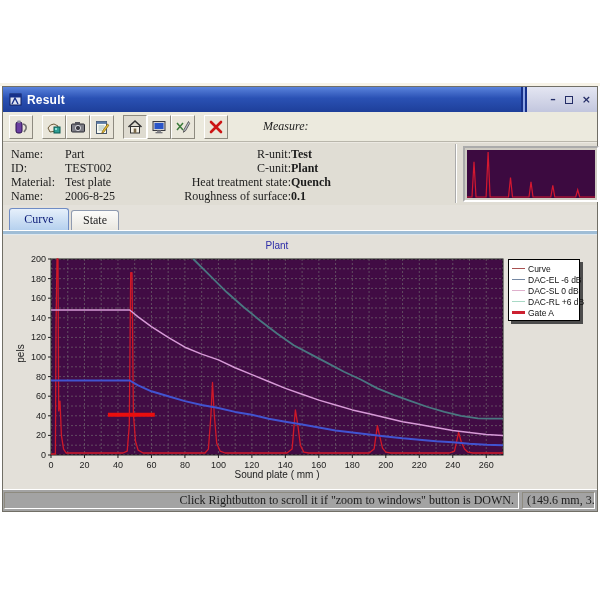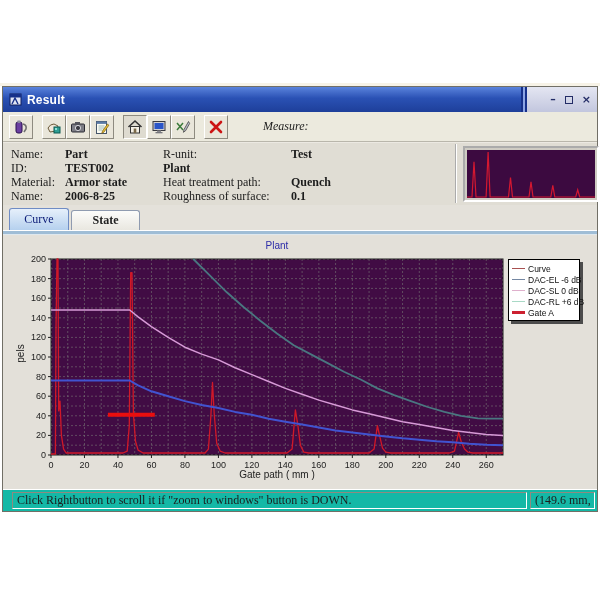--- a/index.html
+++ b/index.html
@@ -38,37 +38,37 @@
                   border-right:1px solid #ffffff; border-bottom:1px solid #ffffff;
                   background:#dedbd0; }
   .measure { position:absolute; left:260px; top:7px; font-size:12px; color:#1c1c1c; }
 
   
   .inforow { position:absolute; left:0; top:56px; width:100%; height:62px; background:#e0ddd4;padding-left:20px; }
   .infopanel { position:absolute; left:2px; top:1px; width:452px; height:59px;
                border-right:2px groove #ffffff; padding:3px 0 0 6px; }
   .irow { display:flex; height:14px; font-size:12px; color:#1c1c1c; }
   .ilabel { width:54px; }
-  .ivalue { width:98px; font-weight:bold; }
-  .ilabel2 { width:128px; }
+  .ivalue { width:98px; font-weight:normal; }
+  .ilabel2 { width:128px;text-align:right; }
   .ivalue2 { font-weight:bold; }
   .previewpanel { position:absolute; left:460px; top:3px; width:136px; height:56px;
                   border:2px inset #ffffff; background:#cfccc3; padding:2px; }
   .previewpanel svg { display:block; }
 
   
   .tabrow { position:absolute; left:0; top:118px; width:100%; height:25px;
             background:#e4e1da; display:flex; align-items:flex-end; padding-left:6px; }
   .tab { font-size:12px; text-align:center; border:1px solid #8f9bb0; border-bottom:none;
          border-radius:3px 3px 0 0; margin-right:2px; }
   .tab.active { width:60px; height:22px; line-height:21px;
                 background:linear-gradient(#e6f0fb,#b5d0ee); color:#10207a; z-index:2;
                 border-color:#6f8cc4; }
-  .tab.inactive { width:69px; height:20px; line-height:19px;
-                  background:linear-gradient(#fcfcfa,#e9e7e0); color:#222;font-weight:bold; }
+  .tab.inactive { width:48px; height:20px; line-height:19px;
+                  background:linear-gradient(#fcfcfa,#e9e7e0); color:#222; }
   .tabedge { position:absolute; left:0; top:143px; width:100%; height:6px;
              background:linear-gradient(#ffffff 0 1px, #9fbdd6 1px 4px, #dfe8ee 4px 5px, #e4e1da 5px); }
 
   
   .chartarea { position:absolute; left:0; top:149px; width:100%; height:253px; background:#e3e0d9; }
   .charttitle { position:absolute; left:48px; top:4px; width:452px; text-align:center;
                 font-family:"Liberation Sans", sans-serif; font-size:10px; color:#2b2ba8; }
   .ylab { position:absolute; left:2px; top:112px; width:30px; text-align:center;
           transform:rotate(-90deg); font-family:"Liberation Sans", sans-serif;
           font-size:10px; color:#222; }
@@ -76,22 +76,22 @@
           font-family:"Liberation Sans", sans-serif; font-size:10px; color:#222; }
   .legend { position:absolute; left:505px; top:23px; width:72px; background:#ffffff;
             border:1px solid #000; box-shadow:3px 3px 0 #4c4c4c; padding:3px 2px 2px 3px; }
   .lrow { display:flex; align-items:center; height:11px; }
   .lswatch { width:13px; margin-right:3px; flex:none; }
   .llabel { font-family:"Liberation Sans", sans-serif; font-size:8.5px; color:#111;
             white-space:nowrap; }
 
   
   .statusstrip { position:absolute; left:0; top:402px; width:100%; height:22px;
-                 background:#14b8a6; border-top:1px solid #ffffff; display:flex;
-                 padding:2px 2px 0 9px; gap:3px; }
+                 background:#a3a3a3; border-top:1px solid #ffffff; display:flex;
+                 padding:2px 2px 0 1px; gap:3px;text-align:right; }
   .spanel { height:17px; border:1px solid; border-color:#8e8b80 #ffffff #ffffff #8e8b80;
             font-size:12px; color:#1c1c1c; padding:0 4px; overflow:hidden; white-space:nowrap; }
   .spanel.left { width:515px; }
   .spanel.right { flex:1; }
 </style>
 </head>
 <body>
 
 <div class="top-strip"></div>
 
@@ -183,26 +183,27 @@
     <div class="infopanel">
       <div class="irow">
         <span class="ilabel">Name:</span>
         <span class="ivalue">Part</span>
         <span class="ilabel2">R-unit:</span>
         <span class="ivalue2">Test</span>
       </div>
       <div class="irow">
         <span class="ilabel">ID:</span>
         <span class="ivalue">TEST002</span>
+        <span class="ilabel2">C-unit:</span>
         <span class="ivalue2">Plant</span>
       </div>
       <div class="irow">
         <span class="ilabel">Material:</span>
-        <span class="ivalue">Armor state</span>
-        <span class="ilabel2">Heat treatment path:</span>
+        <span class="ivalue">Test plate</span>
+        <span class="ilabel2">Heat treatment state:</span>
         <span class="ivalue2">Quench</span>
       </div>
       <div class="irow">
         <span class="ilabel">Name:</span>
         <span class="ivalue">2006-8-25</span>
         <span class="ilabel2">Roughness of surface:</span>
         <span class="ivalue2">0.1</span>
       </div>
     </div>
     <div class="previewpanel">
@@ -326,21 +327,21 @@
           <line x1="45" y1="81.80000000000001" x2="48" y2="81.80000000000001" stroke="#1d1d1d"></line>
           <text x="43" y="84.80000000000001" text-anchor="end">140</text>
           <line x1="45" y1="62.19999999999999" x2="48" y2="62.19999999999999" stroke="#1d1d1d"></line>
           <text x="43" y="65.19999999999999" text-anchor="end">160</text>
           <line x1="45" y1="42.599999999999994" x2="48" y2="42.599999999999994" stroke="#1d1d1d"></line>
           <text x="43" y="45.599999999999994" text-anchor="end">180</text>
           <line x1="45" y1="23" x2="48" y2="23" stroke="#1d1d1d"></line>
           <text x="43" y="26" text-anchor="end">200</text>
         </g>
       </svg>
-    <div class="xlab">Gate path ( mm )</div>
+    <div class="xlab">Sound plate ( mm )</div>
     <div class="legend" id="legendbox">
         <div class="lrow">
           <span class="lswatch" style="background: rgb(168, 80, 80); height: 1px;"></span>
           <span class="llabel">Curve</span>
         </div>
         <div class="lrow">
           <span class="lswatch" style="background: rgb(116, 135, 162); height: 1px;"></span>
           <span class="llabel">DAC-EL -6 dB</span>
         </div>
         <div class="lrow">

